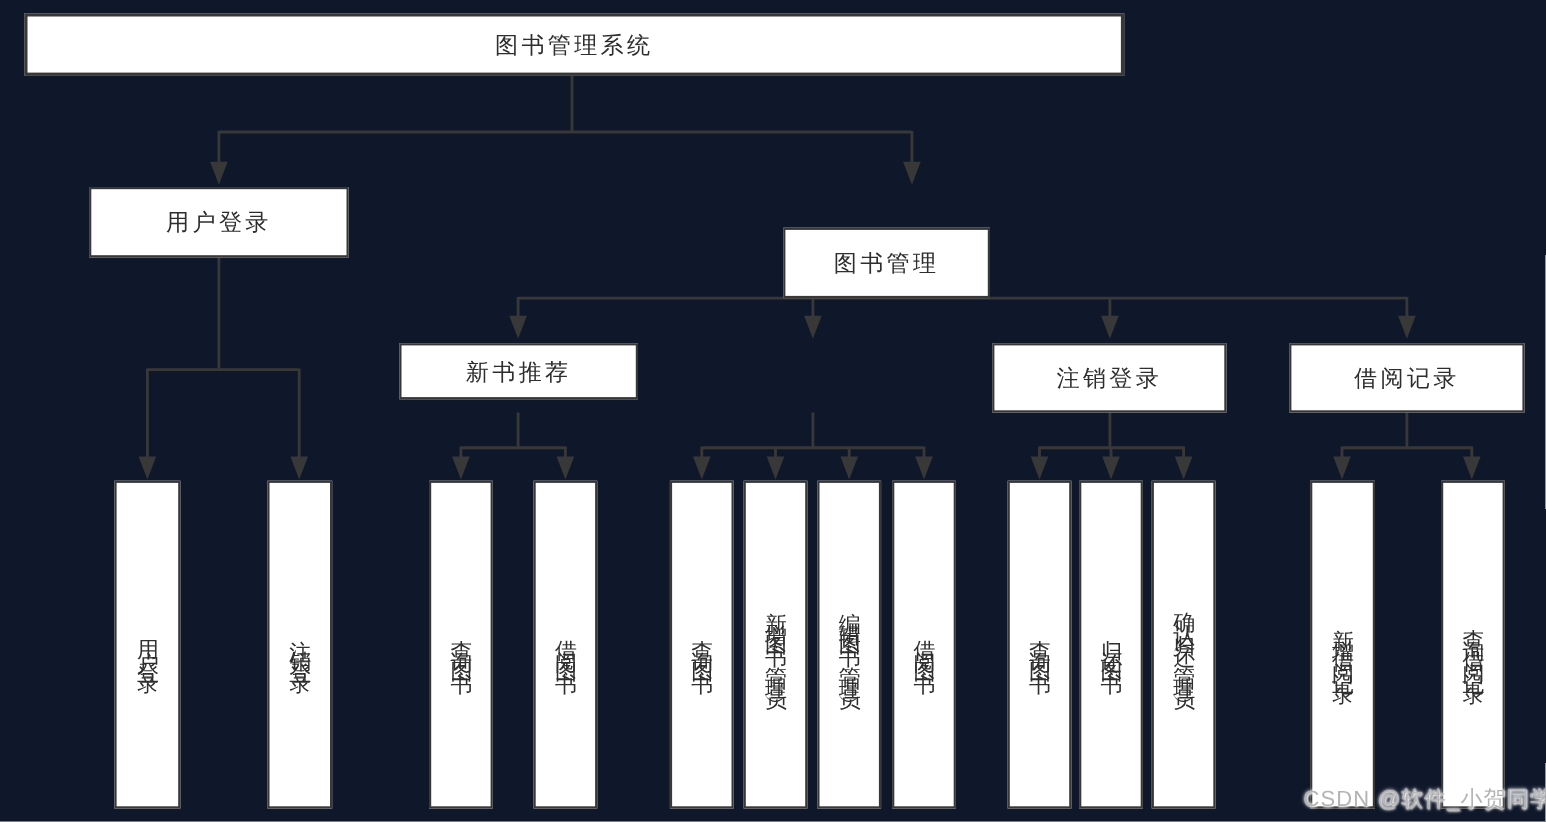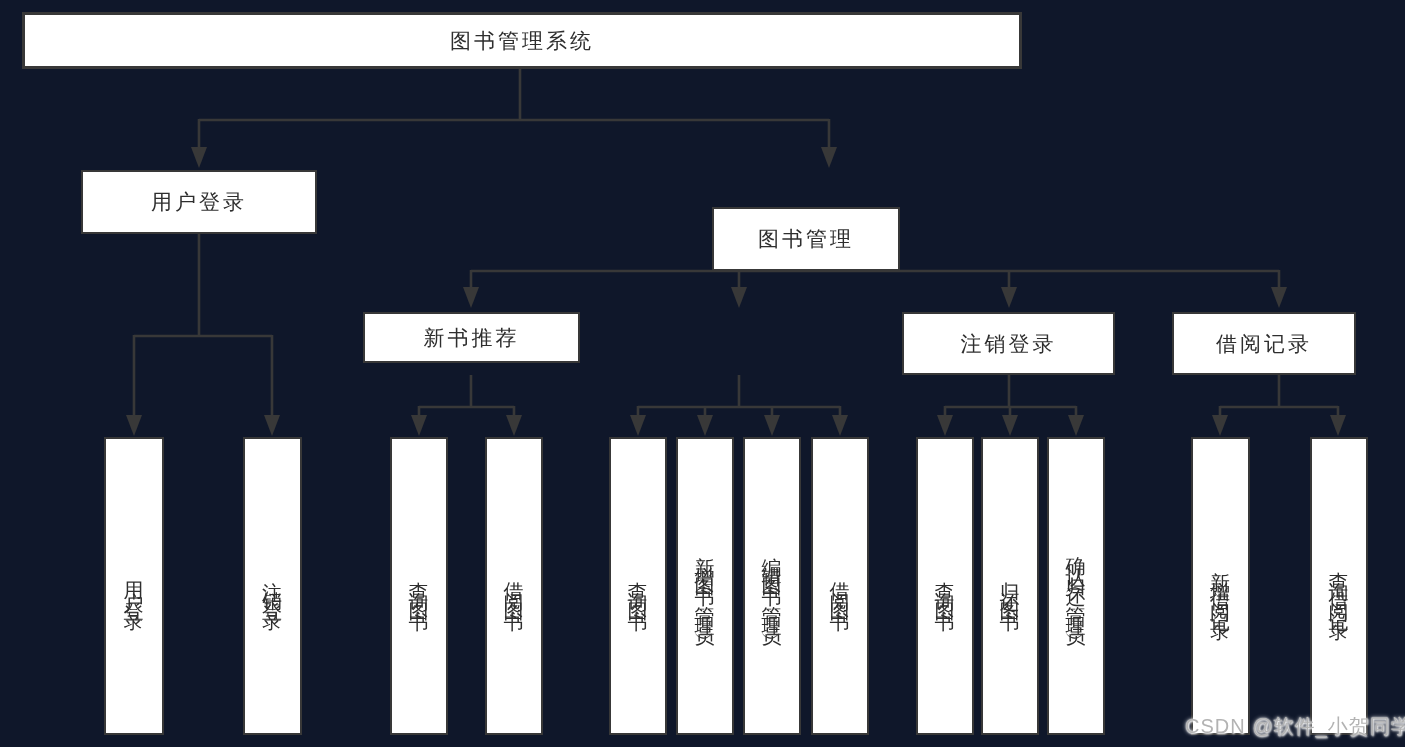--- a/index.html
+++ b/index.html
@@ -100,21 +100,21 @@
   <div class="box" style="left:712px; top:170px; width:188px; height:64px;margin-top:37px;">
     <span class="h-label">图书管理</span>
   </div>
 
   <div class="box" style="left:363px; top:312px; width:217px; height:51px;">
     <span class="h-label">新书推荐</span>
   </div>
   <div class="box" style="left:902px; top:312px; width:213px; height:63px;">
     <span class="h-label">注销登录</span>
   </div>
-  <div class="box" style="left:1172px; top:312px; width:184px; height:63px;">
+  <div class="box" style="left:1172px; top:312px; width:214px; height:63px;">
     <span class="h-label">借阅记录</span>
   </div>
 
   <div class="box leaf" style="left:104px; top:437px; width:60px; height:298px;">
     <span class="v-label">用户登录</span>
   </div>
   <div class="box leaf" style="left:243px; top:437px; width:59px; height:298px;">
     <span class="v-label">注销登录</span>
   </div>
 

